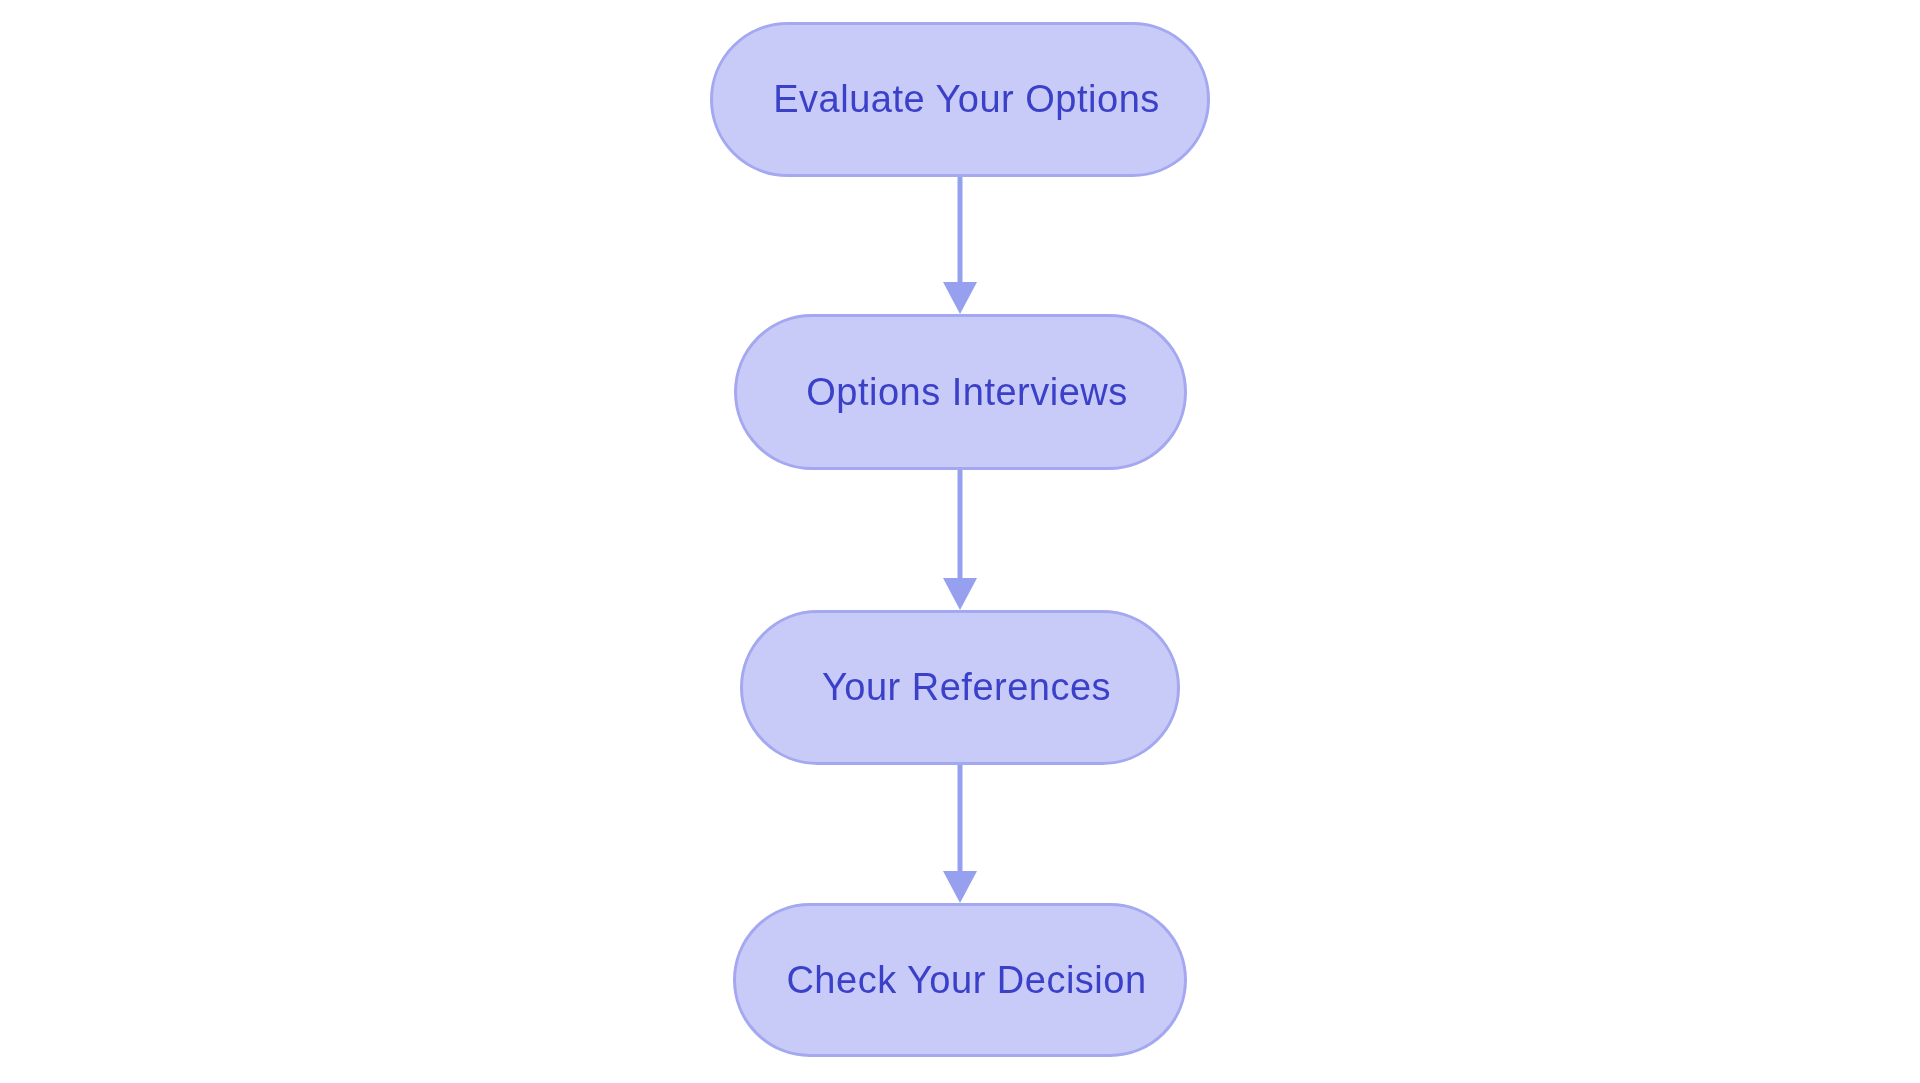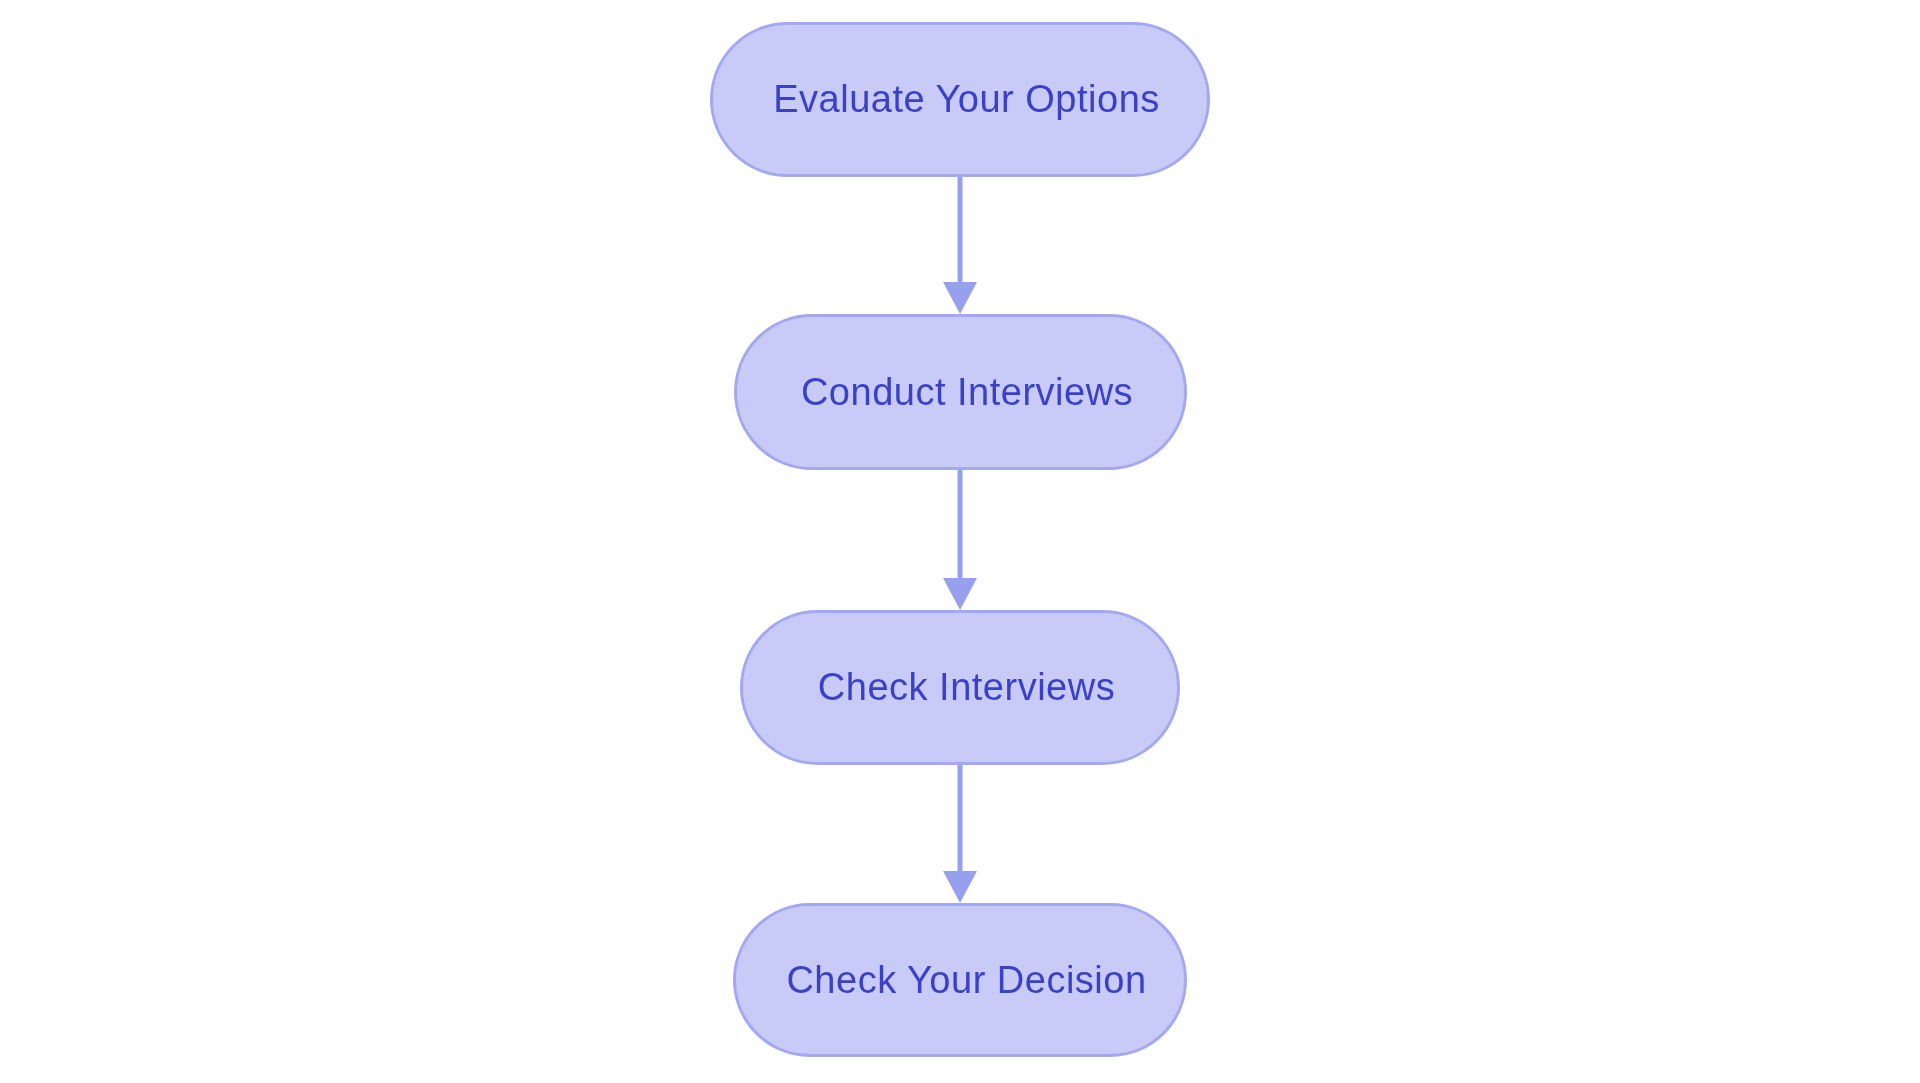--- a/index.html
+++ b/index.html
@@ -75,30 +75,30 @@
   <div class="flow-node" id="node-0">
     <span class="label">Evaluate Your Options</span>
   </div>
 
   <div class="arrow" id="arrow-0">
     <div class="shaft"></div>
     <div class="head"></div>
   </div>
 
   <div class="flow-node" id="node-1">
-    <span class="label">Conduct Interviews</span>
+    <span class="label">Options Interviews</span>
   </div>
 
   <div class="arrow" id="arrow-1">
     <div class="shaft"></div>
     <div class="head"></div>
   </div>
 
   <div class="flow-node" id="node-2">
-    <span class="label">Check Interviews</span>
+    <span class="label">Your References</span>
   </div>
 
   <div class="arrow" id="arrow-2">
     <div class="shaft"></div>
     <div class="head"></div>
   </div>
 
   <div class="flow-node" id="node-3">
     <span class="label">Check Your Decision</span>
   </div>

